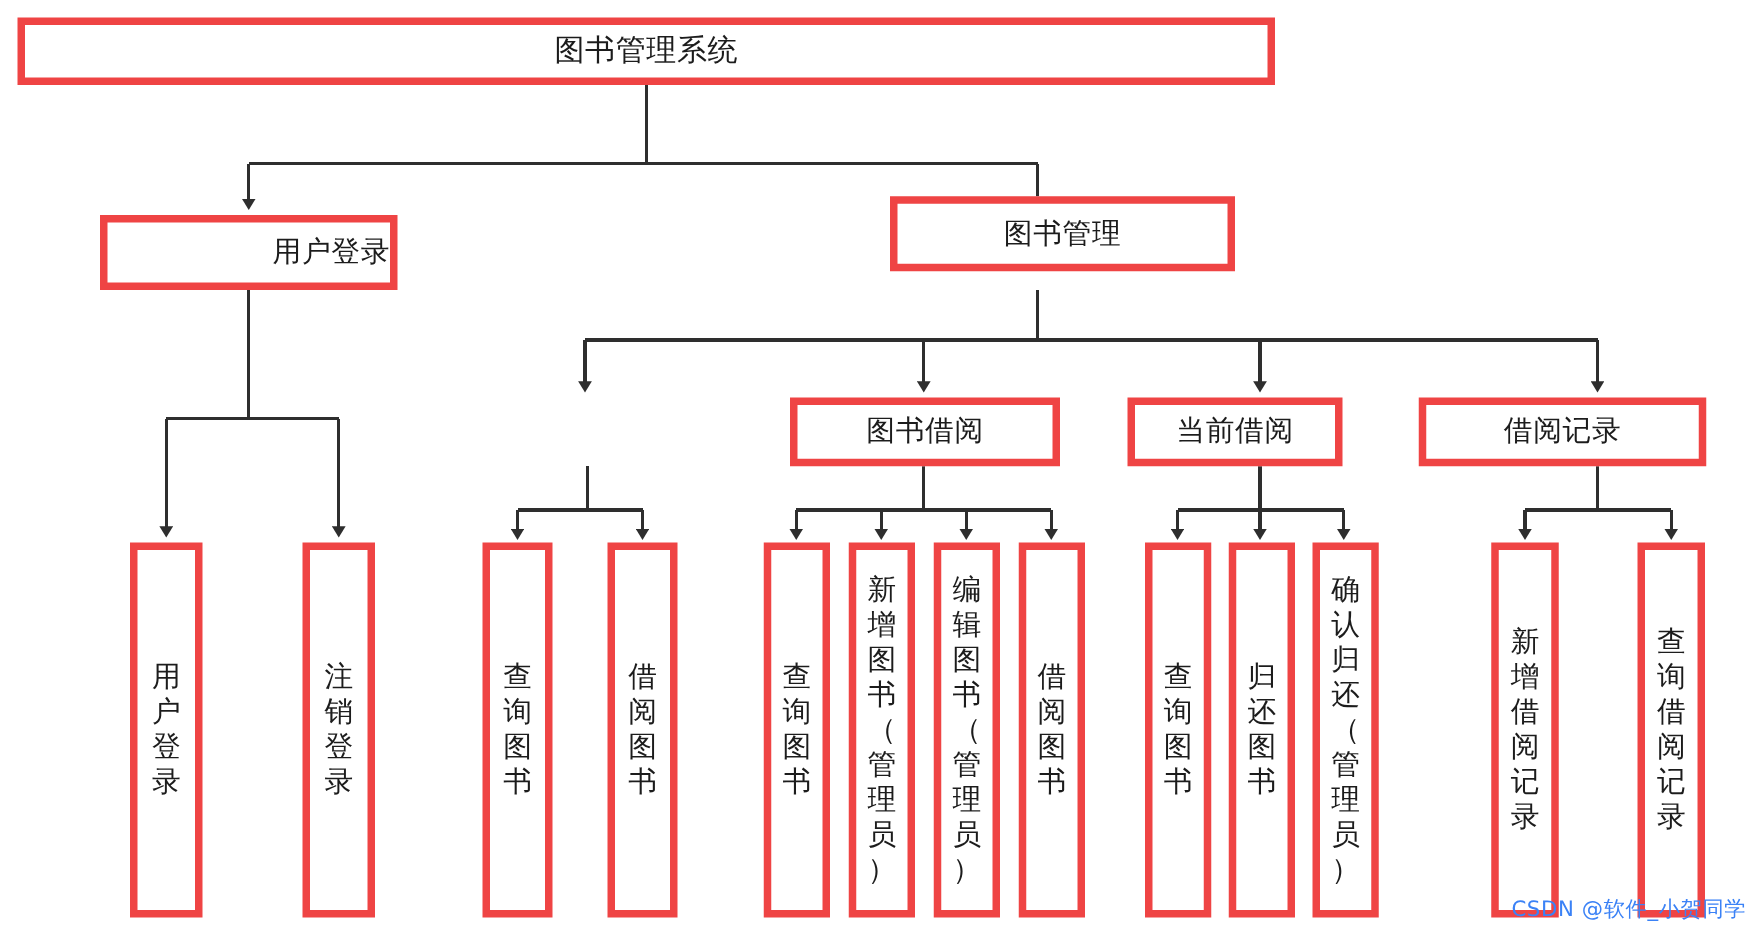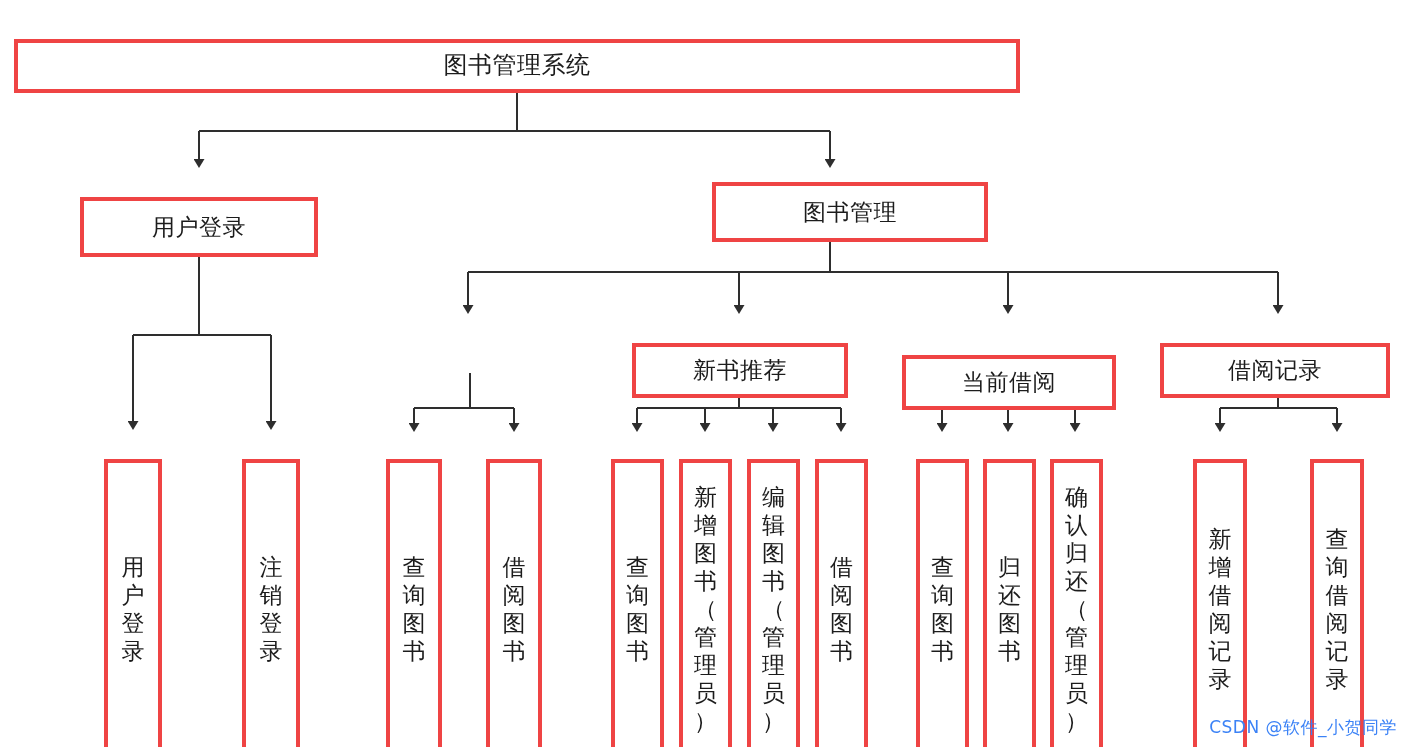--- a/index.html
+++ b/index.html
@@ -22,28 +22,27 @@
     position: absolute;
     left: 0;
     top: 0;
     width: 1405px;
     height: 747px;
     pointer-events: none;
   }
   .node {
     position: absolute;
     box-sizing: border-box;
-    border: 4px solid #ef4444;
+    border: 6px solid #ef4444;
     background: #ffffff;
     display: flex;
     align-items: center;
     justify-content: center;
     color: #1c1c1c;
     z-index: 2;
-    margin-top: 25px;
   }
   .node-label {
     display: block;
     text-align: center;
     line-height: 1.05;
     white-space: pre;
   }
   
   .node.horiz .node-label {
     font-size: 23px;
@@ -127,34 +126,34 @@
       <path d="M1220,408 L1337,408"></path>
       <path d="M1220,408 L1220,424" marker-end="url(#arrow)"></path>
       <path d="M1337,408 L1337,424" marker-end="url(#arrow)"></path>
     </g>
   </svg>
 
   <div class="node horiz root" style="left:14px; top:14px; width:1006px; height:54px;">
     <span class="node-label">图书管理系统</span>
   </div>
 
-  <div class="node horiz" style="left:80px; top:172px; width:238px; height:60px;">
+  <div class="node horiz" style="left:80px; top:172px; width:238px; height:60px;justify-content:flex-end;">
     <span class="node-label">用户登录</span>
   </div>
   <div class="node horiz" style="left:712px; top:157px; width:276px; height:60px;">
     <span class="node-label">图书管理</span>
   </div>
 
   <div class="node horiz" style="left:632px; top:318px; width:216px; height:55px;">
-    <span class="node-label">新书推荐</span>
-  </div>
-  <div class="node horiz" style="left:902px; top:330px; width:214px; height:55px;">
+    <span class="node-label">图书借阅</span>
+  </div>
+  <div class="node horiz" style="left:902px; top:318px; width:172px; height:55px;">
     <span class="node-label">当前借阅</span>
   </div>
-  <div class="node horiz" style="left:1160px; top:318px; width:230px; height:55px;">
+  <div class="node horiz" style="left:1135px; top:318px; width:230px; height:55px;">
     <span class="node-label">借阅记录</span>
   </div>
 
   <div class="node leaf" style="left:104px; top:434px; width:58px; height:300px;">
     <span class="node-label vert">用
 户
 登
 录</span>
   </div>
   <div class="node leaf" style="left:242px; top:434px; width:58px; height:300px;">

